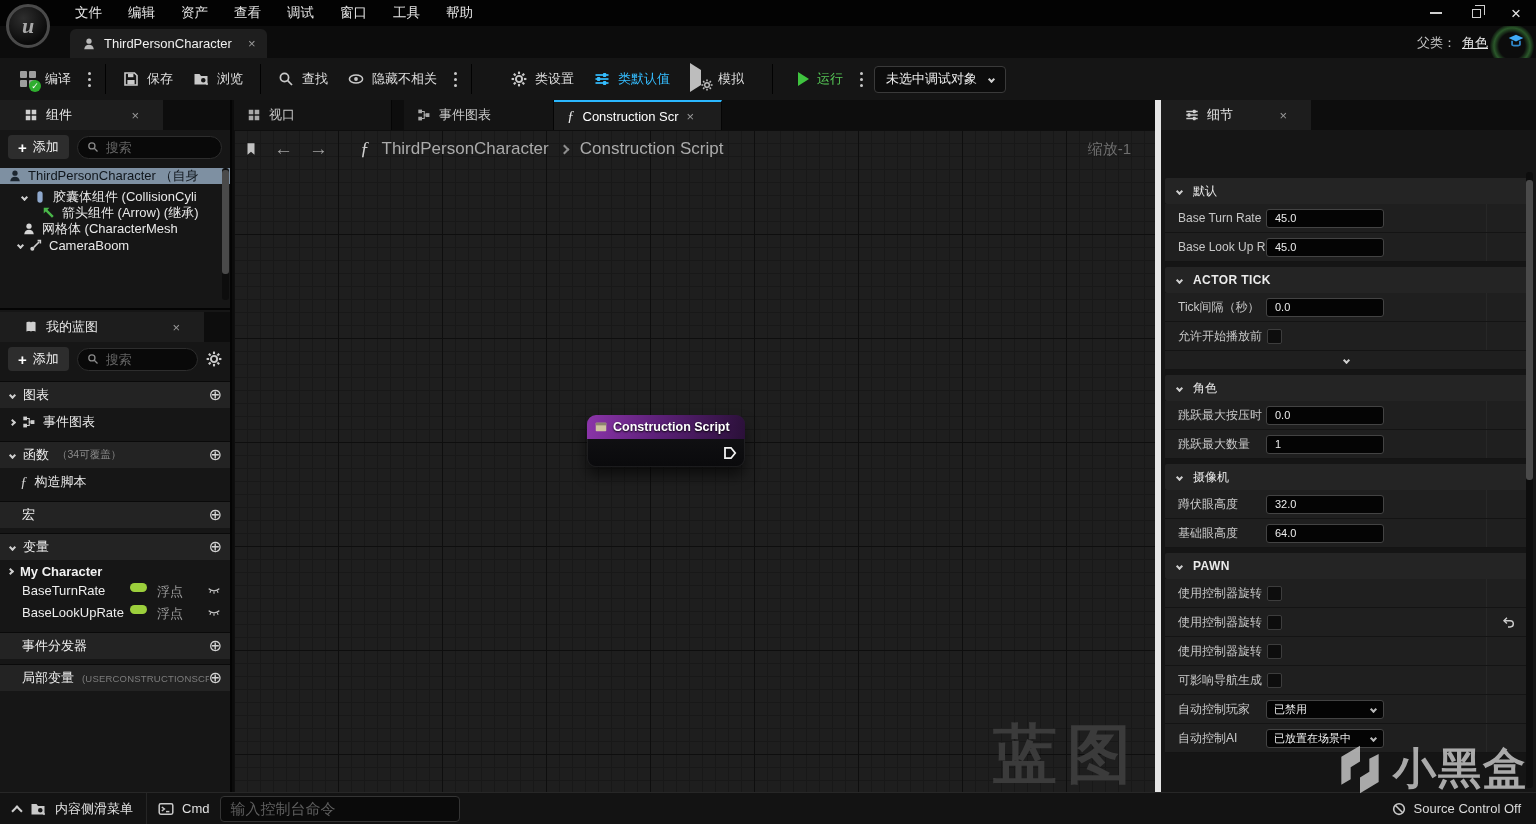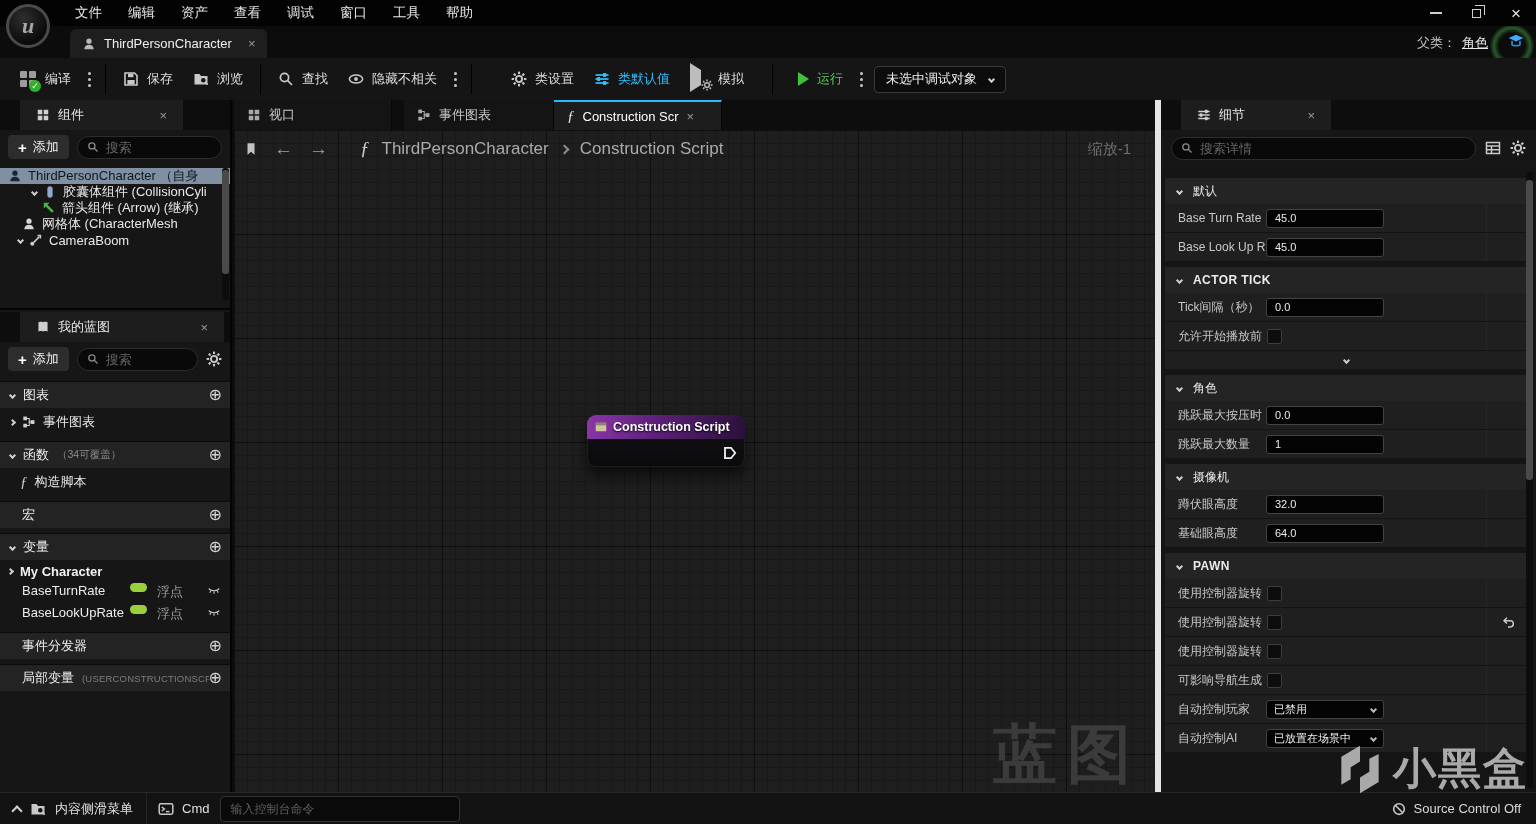--- a/index.html
+++ b/index.html
@@ -48,21 +48,21 @@
   .blue{color:#35bdff;}
   .green-text{color:#57c957;}
   .cicon{position:relative;width:17px;height:17px;flex:none;}
   .cicon .sq{position:absolute;width:7px;height:7px;background:#9d9d9d;border-radius:1px;}
   .cicon .ck{position:absolute;right:-4px;bottom:-4px;width:12px;height:12px;background:#2fae2f;border-radius:50%;color:#fff;font-size:9px;line-height:12px;text-align:center;font-weight:bold;}
   .sim{position:relative;width:20px;height:18px;}
   .sim .gsub{position:absolute;right:-3px;bottom:-3px;color:#bdbdbd;}
   #debug-select{display:flex;align-items:center;gap:12px;background:#0c0c0c;border:1px solid #3a3a3a;border-radius:4px;height:27px;padding:0 11px;font-size:13px;color:#ececec;margin-left:4px;}
   
   .panel-tabs{height:30px;background:#0d0d0d;display:flex;}
-  .ptab{height:30px;background:#1d1d1d;display:flex;align-items:center;gap:8px;padding:0 16px;font-size:13px;color:#e8e8e8;margin-left:20px;}
+  .ptab{height:30px;background:#1d1d1d;display:flex;align-items:center;gap:8px;padding:0 24px;font-size:13px;color:#e8e8e8;}
   .ptab .x{margin-left:auto;color:#9a9a9a;font-size:13px;}
   .ptool{height:34px;display:flex;align-items:center;gap:8px;padding:0 8px;background:#161616;}
   .addbtn{display:flex;align-items:center;gap:6px;background:#2d2d2d;border-radius:4px;height:24px;padding:0 10px;font-size:13px;color:#f0f0f0;flex:none;}
   .addbtn .plus{font-size:15px;font-weight:bold;color:#fff;line-height:1;}
   .searchpill{flex:1;display:flex;align-items:center;gap:7px;background:#090909;border:1px solid #2d2d2d;border-radius:12px;height:23px;padding:0 9px;color:#6b6b6b;min-width:0;}
   .searchpill input{flex:1;min-width:0;background:transparent;border:none;outline:none;color:#d0d0d0;font-size:13px;font-family:inherit;}
   .searchpill input::placeholder{color:#646464;}
   .sb-track{position:absolute;width:7px;background:#0d0d0d;border-radius:3px;}
   .sb-thumb{position:absolute;width:7px;background:#4a4a4a;border-radius:3px;}
   
@@ -123,21 +123,21 @@
   .dcheck{width:15px;height:15px;background:#0d0d0d;border:1px solid #3d3d3d;border-radius:2px;margin-left:1px;flex:none;}
   .dcheck.on{background:#1d9ae3;border-color:#1d9ae3;color:#fff;font-size:11px;line-height:14px;text-align:center;font-weight:bold;}
   .dcheck.on::after{content:"✓";}
   .dselect{width:118px;height:19px;background:#040404;border:1px solid #434343;border-radius:3px;color:#ededed;font-size:11px;display:flex;align-items:center;padding:0 7px;}
   .dselect .cv{margin-left:auto;width:5px;height:5px;border-color:#b9b9b9;}
   .dexp{height:19px;background:#1f1f1f;border-bottom:1px solid #141414;display:flex;align-items:center;justify-content:center;}
   
   #statusbar{position:absolute;left:0;right:0;bottom:0;height:32px;background:#131313;border-top:1px solid #272727;display:flex;align-items:center;z-index:5;}
   #drawer{display:flex;align-items:center;gap:9px;padding:0 13px;height:100%;border-right:1px solid #252525;font-size:13px;color:#e0e0e0;}
   #cmdbox{display:flex;align-items:center;gap:8px;padding:0 11px;font-size:13px;color:#e0e0e0;}
-  #console-input{width:240px;height:24px;background:#0a0a0a;border:1px solid #343434;border-radius:4px;font-size:12px;color:#cfcfcf;padding:12px 9px;font-family:inherit;outline:none;}
+  #console-input{width:240px;height:24px;background:#0a0a0a;border:1px solid #343434;border-radius:4px;font-size:15px;color:#cfcfcf;padding:12px 9px;font-family:inherit;outline:none;}
   #console-input::placeholder{color:#5e5e5e;}
   #srcctl{margin-left:auto;display:flex;align-items:center;gap:8px;padding-right:15px;font-size:13px;color:#dadada;}
   
   #xhh{position:absolute;right:8px;bottom:26px;display:flex;align-items:center;gap:5px;color:rgba(202,202,202,.82);z-index:8;}
   #xhh .wtxt{font-size:43px;font-weight:bold;letter-spacing:2px;}
 </style>
 </head>
 <body>
 
 <svg width="0" height="0" style="position:absolute">
@@ -422,21 +422,21 @@
           <input placeholder="搜索" style="">
         </div>
       </div>
       <div style="position:relative;margin-top:4px">
         <div class="trow sel" style="padding-left:8px">
           <svg class="ic i14" style="color:#1c2630">
               <use href="#i-person"></use>
             </svg>
           <span>ThirdPersonCharacter （自身</span>
         </div>
-        <div class="trow" style="padding-left:32px;">
+        <div class="trow" style="padding-left:22px;margin-top:5px">
           <span class="cv s"></span>
           <svg class="ic i14" style="color:#8fa8cc">
               <use href="#i-capsule"></use>
             </svg>
           <span>胶囊体组件 (CollisionCyli</span>
         </div>
         <div class="trow" style="padding-left:42px">
           <svg class="ic i14" style="color:#49b649">
               <use href="#i-arrow-nw"></use>
             </svg>
@@ -604,34 +604,20 @@
   <div id="right">
     <div class="panel-tabs">
       <div class="ptab" style="width:150px">
         <svg class="ic i14" style="color:#cfcfcf">
             <use href="#i-sliders"></use>
           </svg>
         <span>细节</span>
         <span class="x">×</span>
       </div>
     </div>
-    <div id="dsearchrow">
-      <div class="searchpill">
-        <svg class="ic i12" style="color:#8a8a8a">
-            <use href="#i-search"></use>
-          </svg>
-        <input placeholder="搜索详情" style="">
-      </div>
-      <svg class="ic i16" style="color:#c9c9c9">
-          <use href="#i-table"></use>
-        </svg>
-      <svg class="ic i16" style="color:#c9c9c9">
-          <use href="#i-gear"></use>
-        </svg>
-    </div>
     <div id="dbody">
 
       <div class="dhead" style="margin-top:4px">
         <span class="cv s"></span>
         <span>默认</span>
       </div>
       <div class="drow">
         <span class="dlabel">Base Turn Rate</span>
         <div class="dctrl">
             <input class="dinput" value="45.0" style="">

